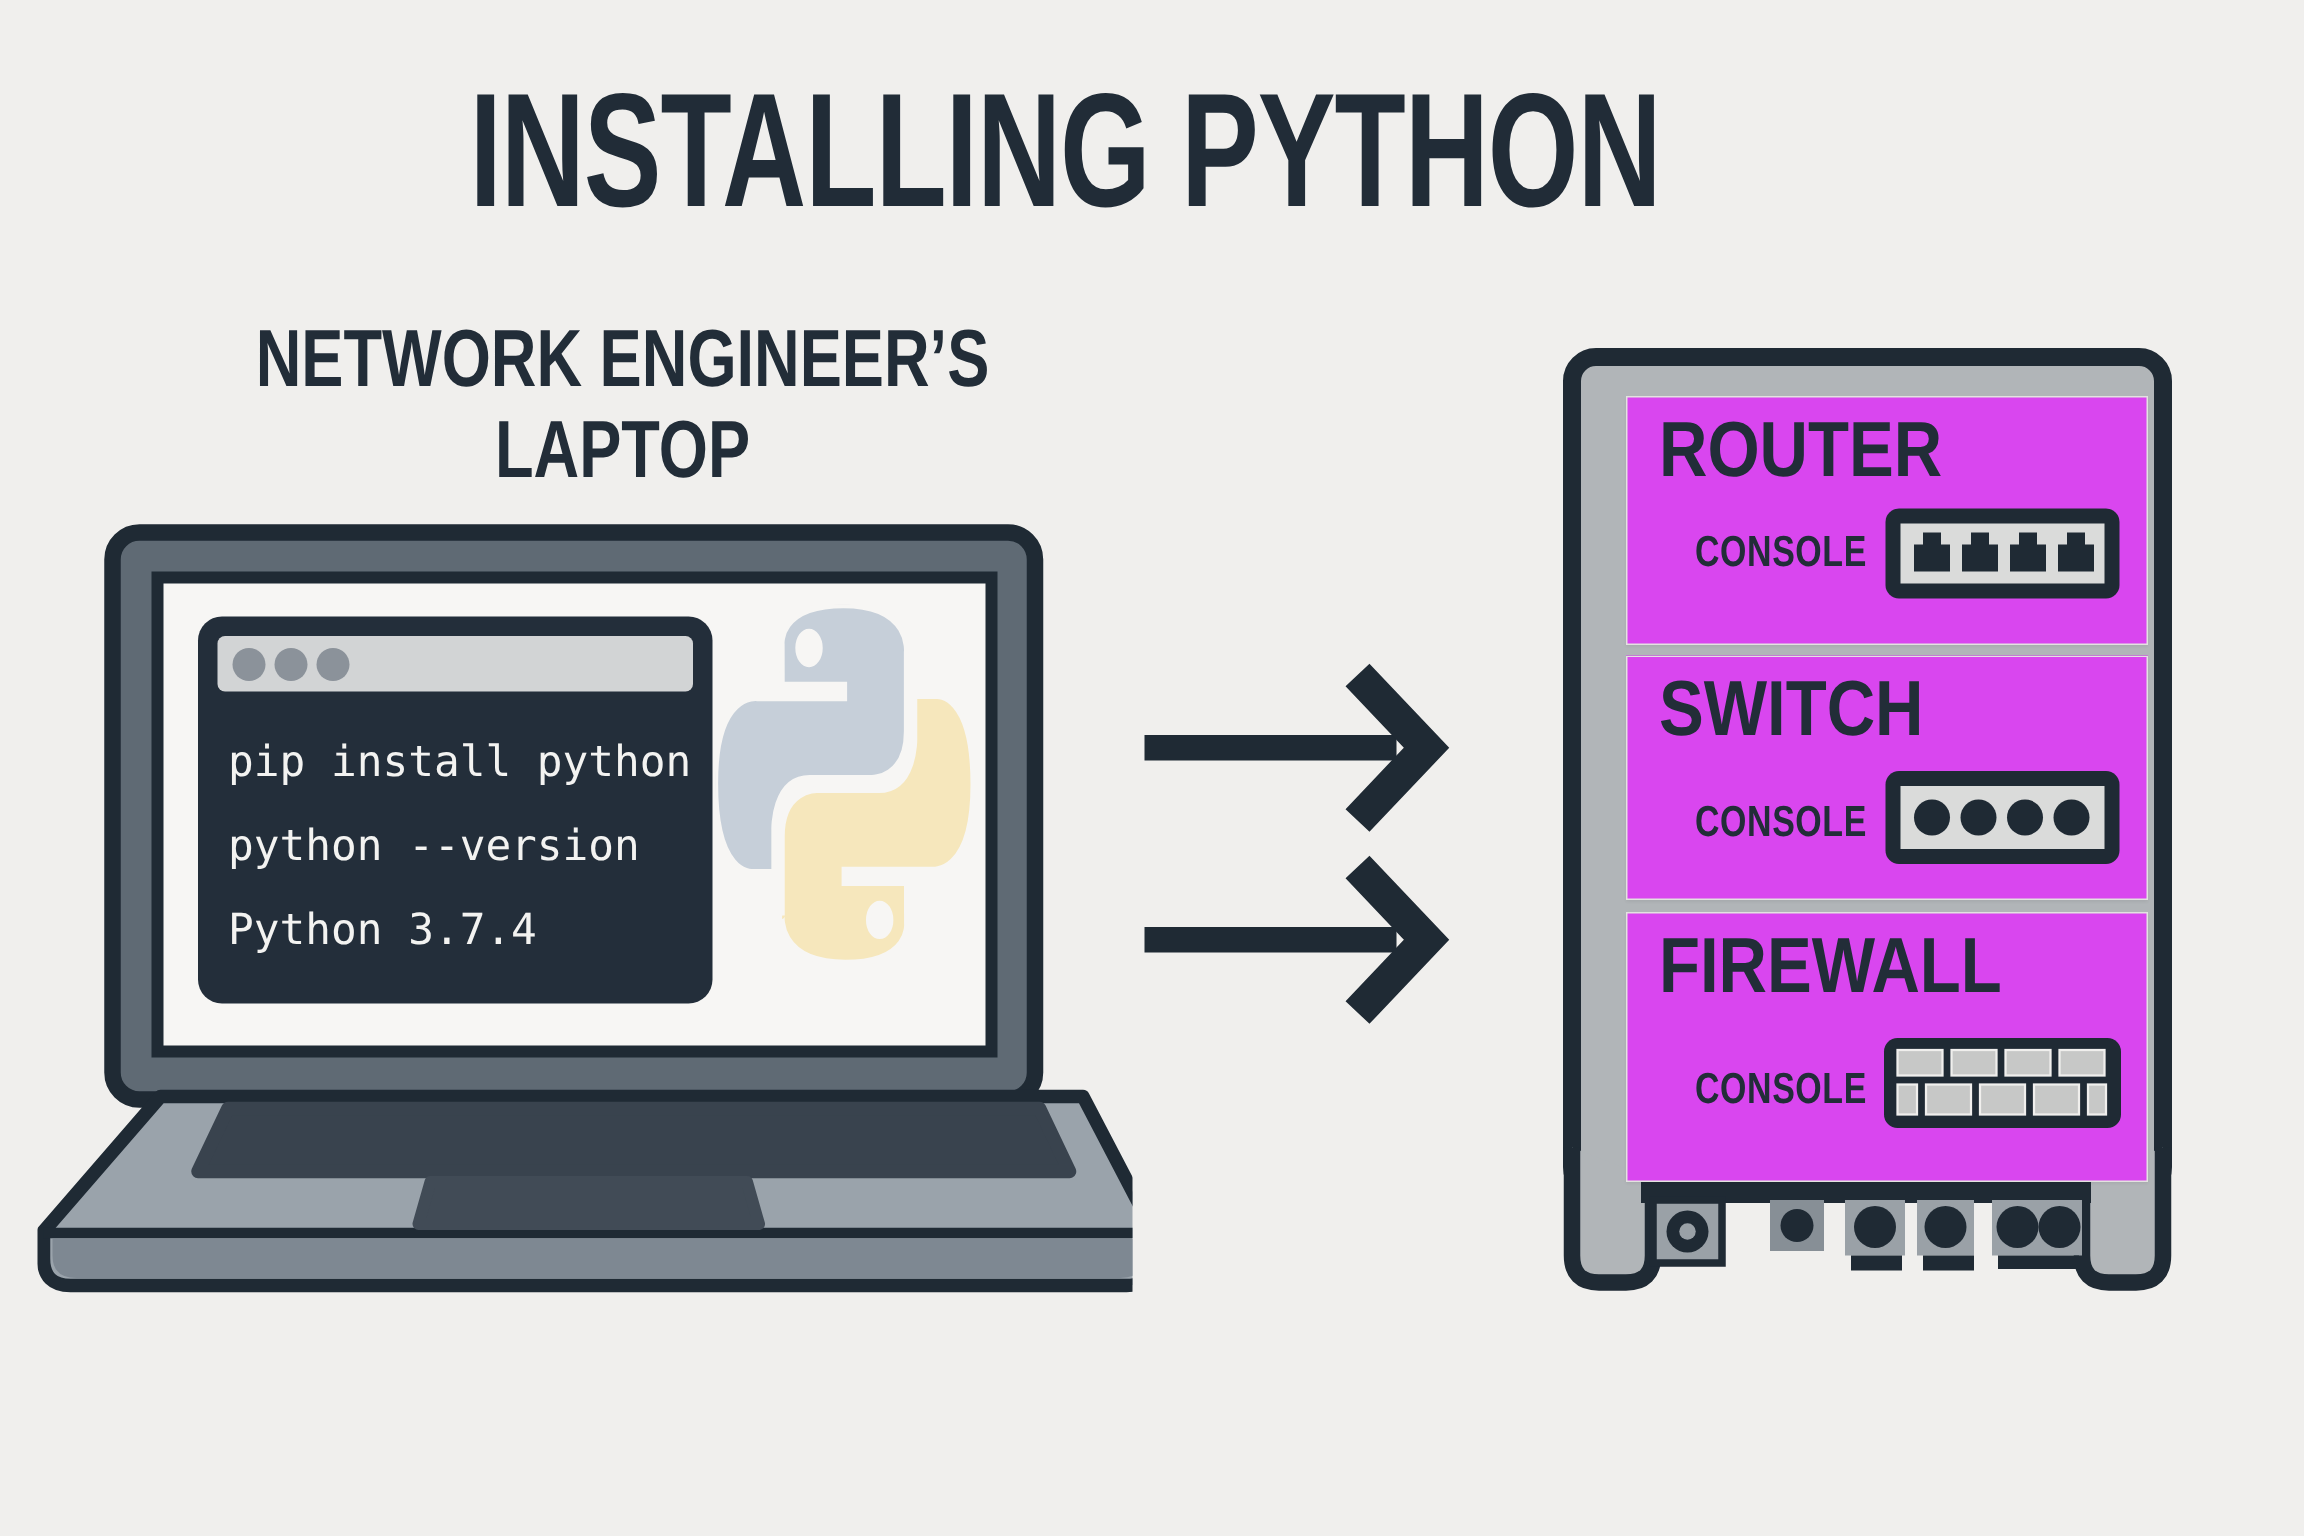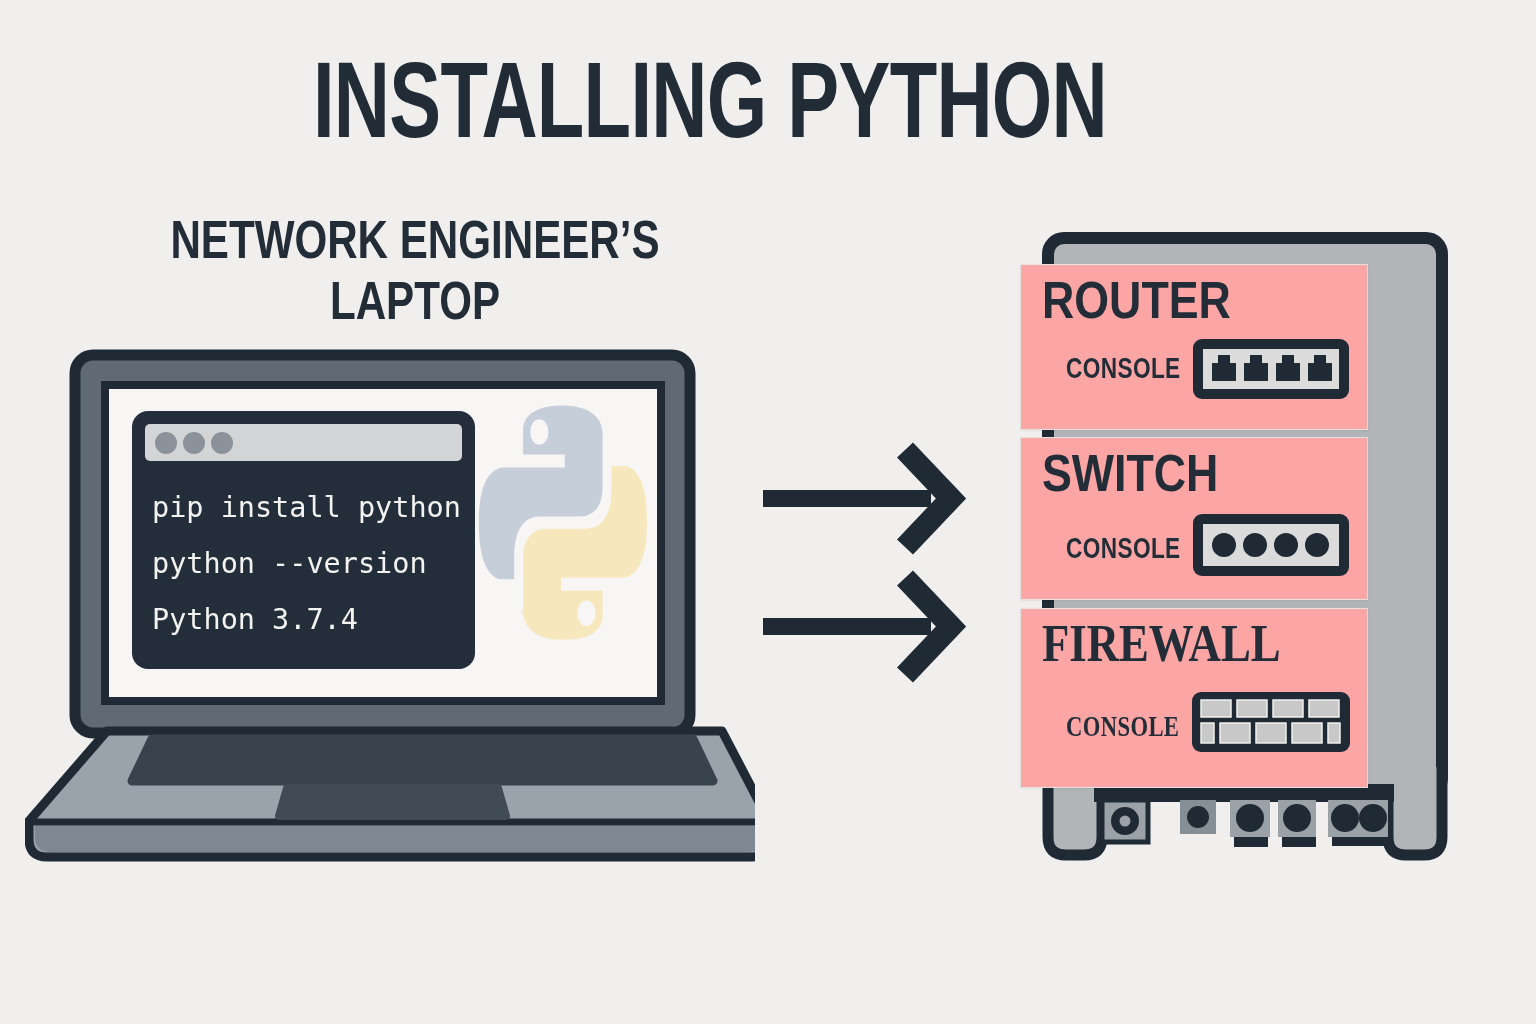--- a/index.html
+++ b/index.html
@@ -29,27 +29,27 @@
   .laptop-svg{position:absolute;left:25px;top:345px;}
   .arrows-svg{position:absolute;left:755px;top:438px;}
   .rack-svg{position:absolute;left:1040px;top:230px;}
 
   .terminal-text{
     font-family:"DejaVu Sans Mono","Liberation Mono",monospace;
     font-size:28.5px;fill:#f3f3f1;
   }
 
   .device-panel{
-    position:absolute;left:1020px;width:348px;
-    background:#fca5a5;
+    position:absolute;left:1084px;width:348px;
+    background:#d946ef;
     box-shadow:inset 0 0 0 1px #e3e2e0, 0 1px 2px rgba(0,0,0,0.06);
   }
   .panel-router{top:264px;height:166px;}
   .panel-switch{top:437px;height:163px;text-align:right;}
-  .panel-firewall{top:608px;height:180px;font-family:Liberation Serif, serif;}
+  .panel-firewall{top:608px;height:180px;}
 
   .device-title{
     position:absolute;left:22px;top:10px;margin:0;
     font-size:52px;line-height:1;font-weight:bold;color:#222d38;
     transform:scaleX(0.86);transform-origin:left top;white-space:nowrap;
   }
   .console-label{
     position:absolute;left:46px;margin:0;
     font-size:29px;line-height:1;font-weight:bold;color:#222d38;
     letter-spacing:0.5px;

